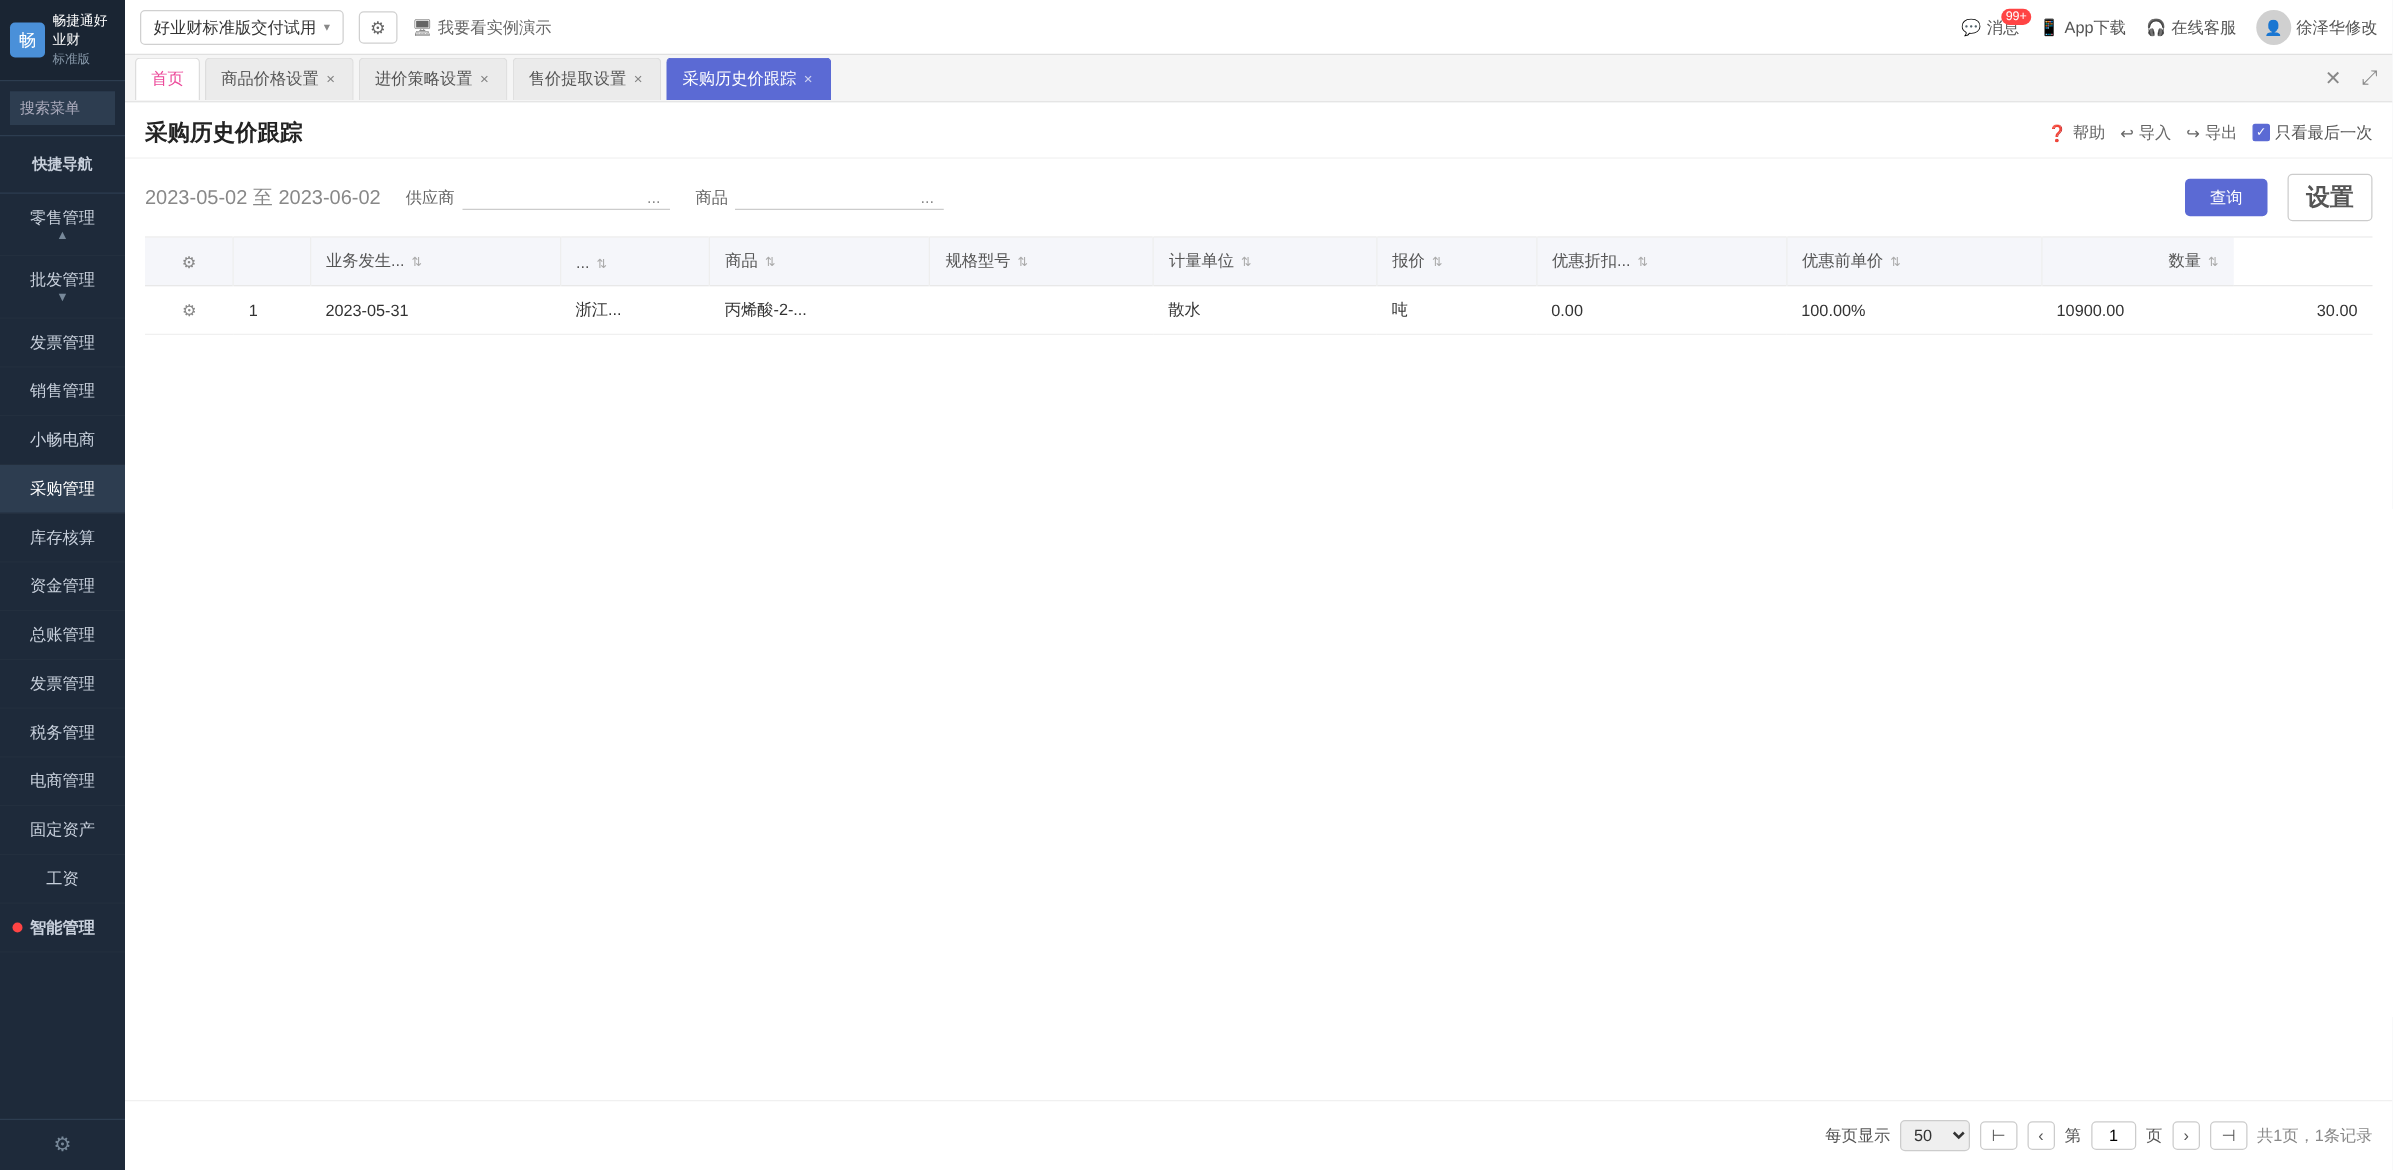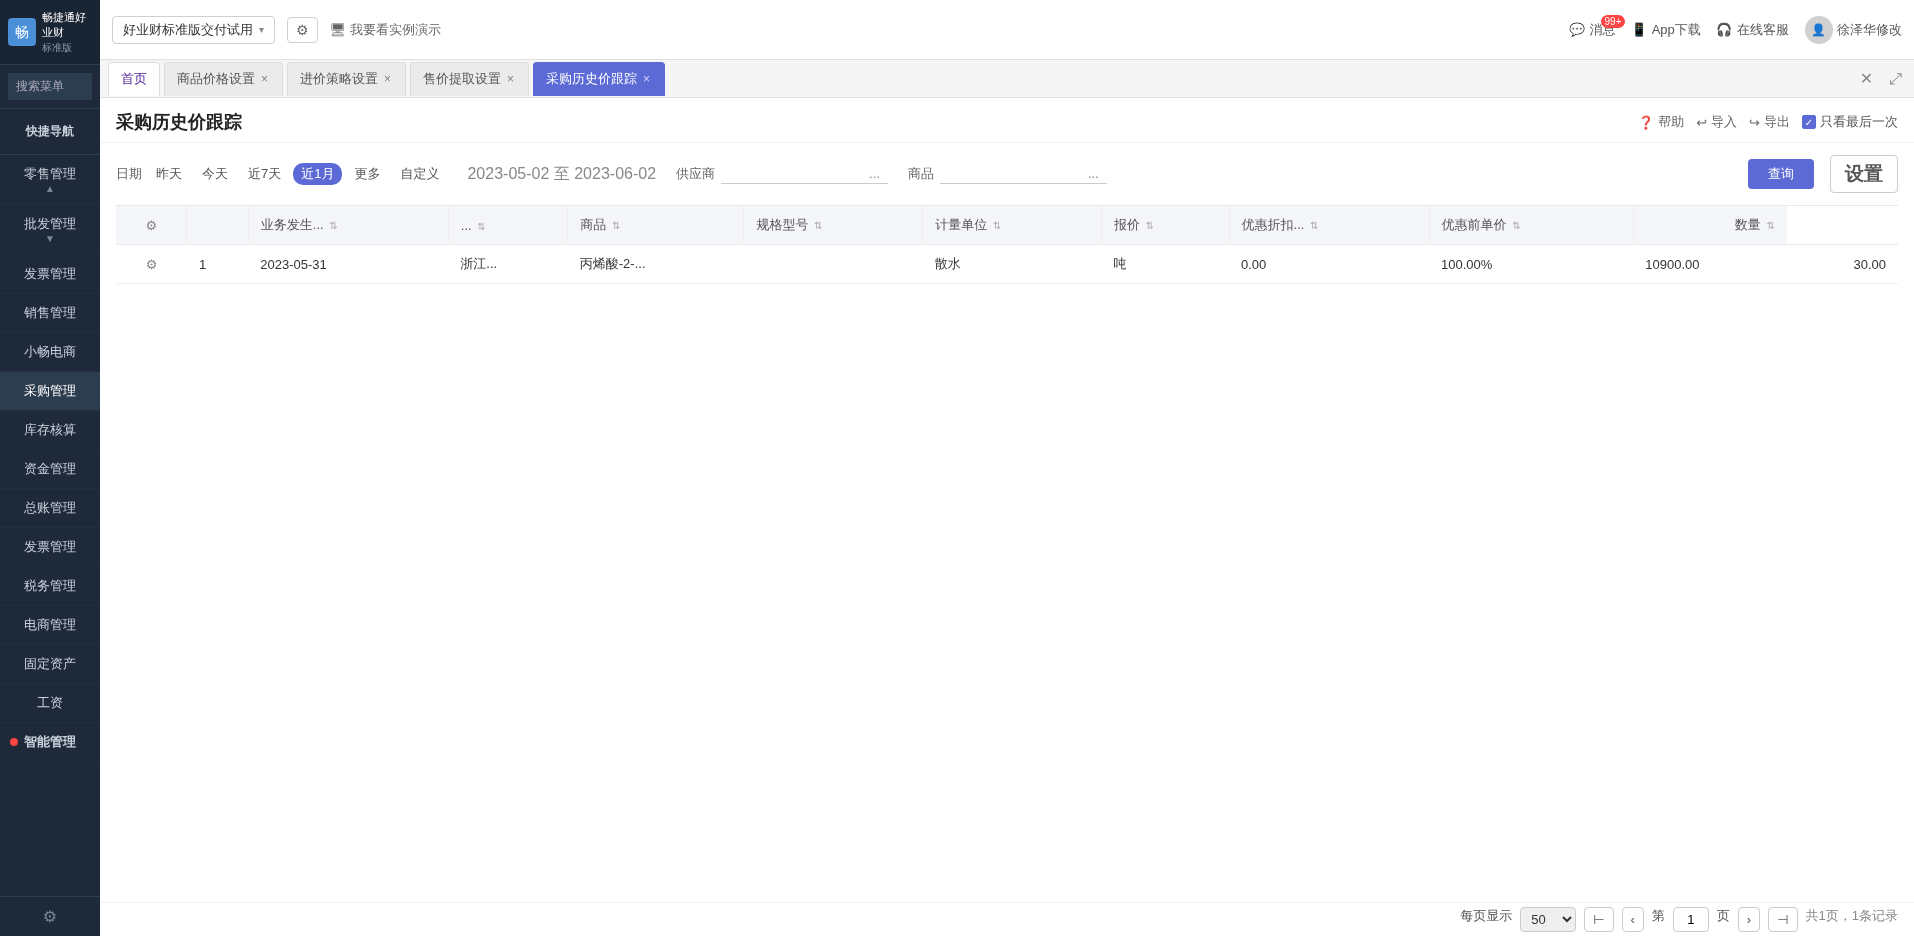--- a/index.html
+++ b/index.html
@@ -114,21 +114,21 @@
       display: flex;
       flex-direction: column;
       overflow: hidden;
     }
 
     
     #topbar {
       background: #fff;
       border-bottom: 1px solid #e0e0e0;
       padding: 15px 12px;
-      height: 60px;
+      height: 44px;
       display: flex;
       align-items: center;
       gap: 12px;
       flex-shrink: 0;
     }
     .topbar-selector {
       display: flex;
       align-items: center;
       gap: 6px;
       border: 1px solid #d0d0d0;
@@ -221,21 +221,21 @@
       height: 34px;
     }
     .tab.active {
       background: #5b6ad4;
       color: #fff;
       border-color: #5b6ad4;
     }
     .tab-home {
       background: #fff;
       border-color: #ddd;
-      color: #4c1d95;
+      color: #ec4899;
     }
     .tab-close {
       font-size: 12px;
       color: inherit;
       opacity: 0.7;
       cursor: pointer;
       padding: 0 2px;
     }
     .window-controls {
       margin-left: auto;
@@ -425,22 +425,23 @@
       white-space: nowrap;
     }
     .gear-cell {
       text-align: center;
       color: #888;
       cursor: pointer;
     }
 
     
     #pagination {
-      padding: 4px 16px;
-      display: flex;
+      padding: 15px 16px;
+      display: flex;
+      align-items: center;
       justify-content: flex-end;
       gap: 8px;
       border-top: 1px solid #f0f0f0;
       font-size: 13px;
       color: #555;
       flex-shrink: 0;
     }
     .page-size-select {
       border: 1px solid #ccc;
       border-radius: 4px;
@@ -628,31 +629,20 @@
           <span>导出</span>
         </button>
         <label class="only-last-checkbox">
           <div class="checkbox-checked">✓</div>
           <span>只看最后一次</span>
         </label>
       </div>
     </div>
 
     <div id="filter-bar">
-      <div class="filter-group">
-        <span class="filter-label">日期</span>
-        <div class="date-btns">
-          <button class="date-btn">昨天</button>
-          <button class="date-btn">今天</button>
-          <button class="date-btn">近7天</button>
-          <button class="date-btn active">近1月</button>
-          <button class="date-btn">更多</button>
-          <button class="date-btn">自定义</button>
-        </div>
-      </div>
       <div style="font-size:16px;color:#888;">2023-05-02 至 2023-06-02</div>
 
       <div class="filter-group">
         <span class="filter-label">供应商</span>
         <div class="filter-input-wrap">
           <input class="filter-input" type="text" placeholder="" style="">
           <span class="filter-dots">...</span>
         </div>
       </div>
 

